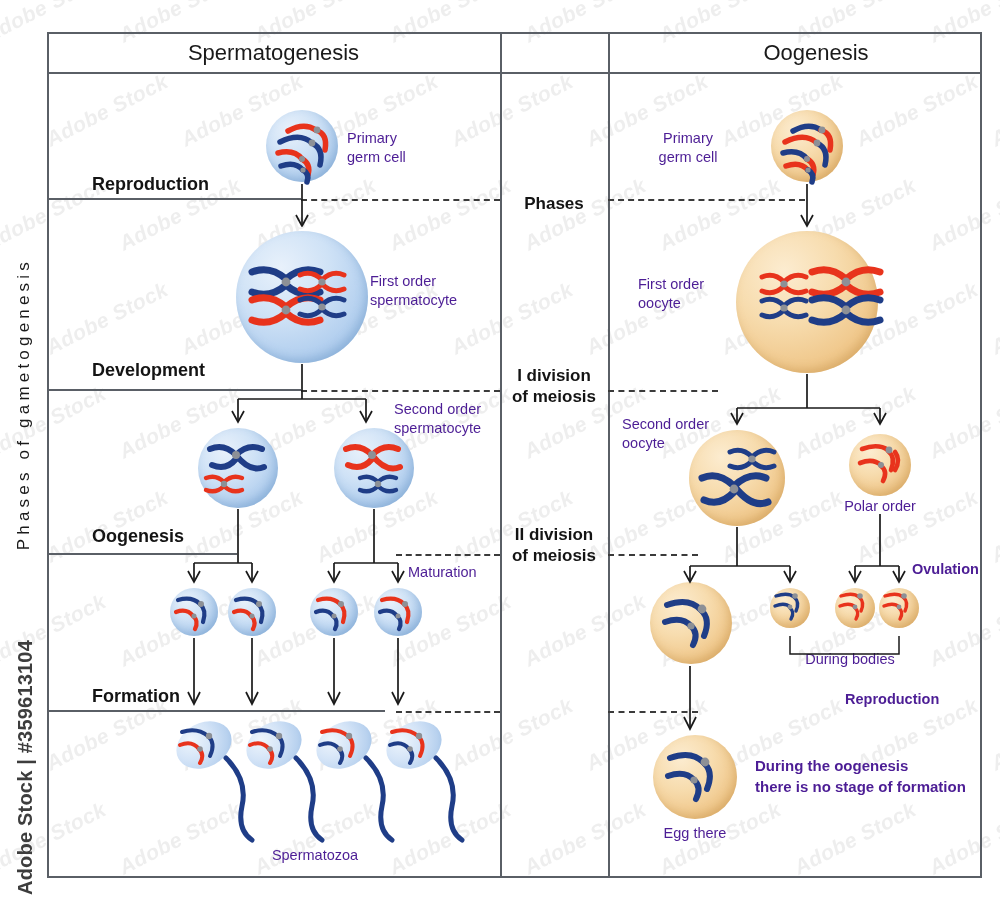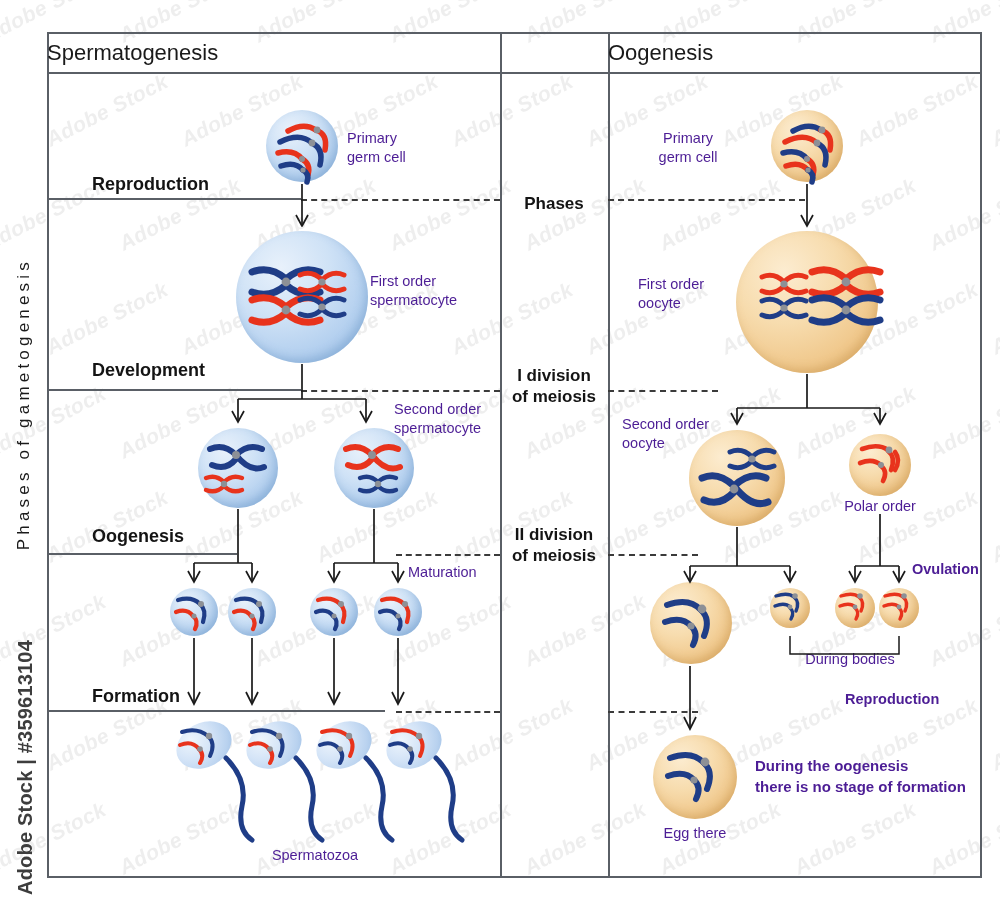--- a/index.html
+++ b/index.html
@@ -38,21 +38,21 @@
   .frame{
     position:absolute;left:47px;top:32px;width:935px;height:846px;
     border:2px solid #5a5f66;box-sizing:border-box;background:transparent;
   }
   .vline{position:absolute;top:0;width:2px;background:#5a5f66;}
   .hline{position:absolute;height:2px;background:#5a5f66;}
   .hdash{position:absolute;height:0;border-top:2px dashed #3b3b3b;}
 
   
   .col-head{
-    position:absolute;font-size:22px;color:#1a1a1a;
+    position:absolute;text-align:center;font-size:22px;color:#1a1a1a;
     font-weight:400;
   }
 
   
   .phase{
     position:absolute;font-size:18px;font-weight:700;color:#141414;
     white-space:nowrap;
     margin-left:36px;
   }
   

